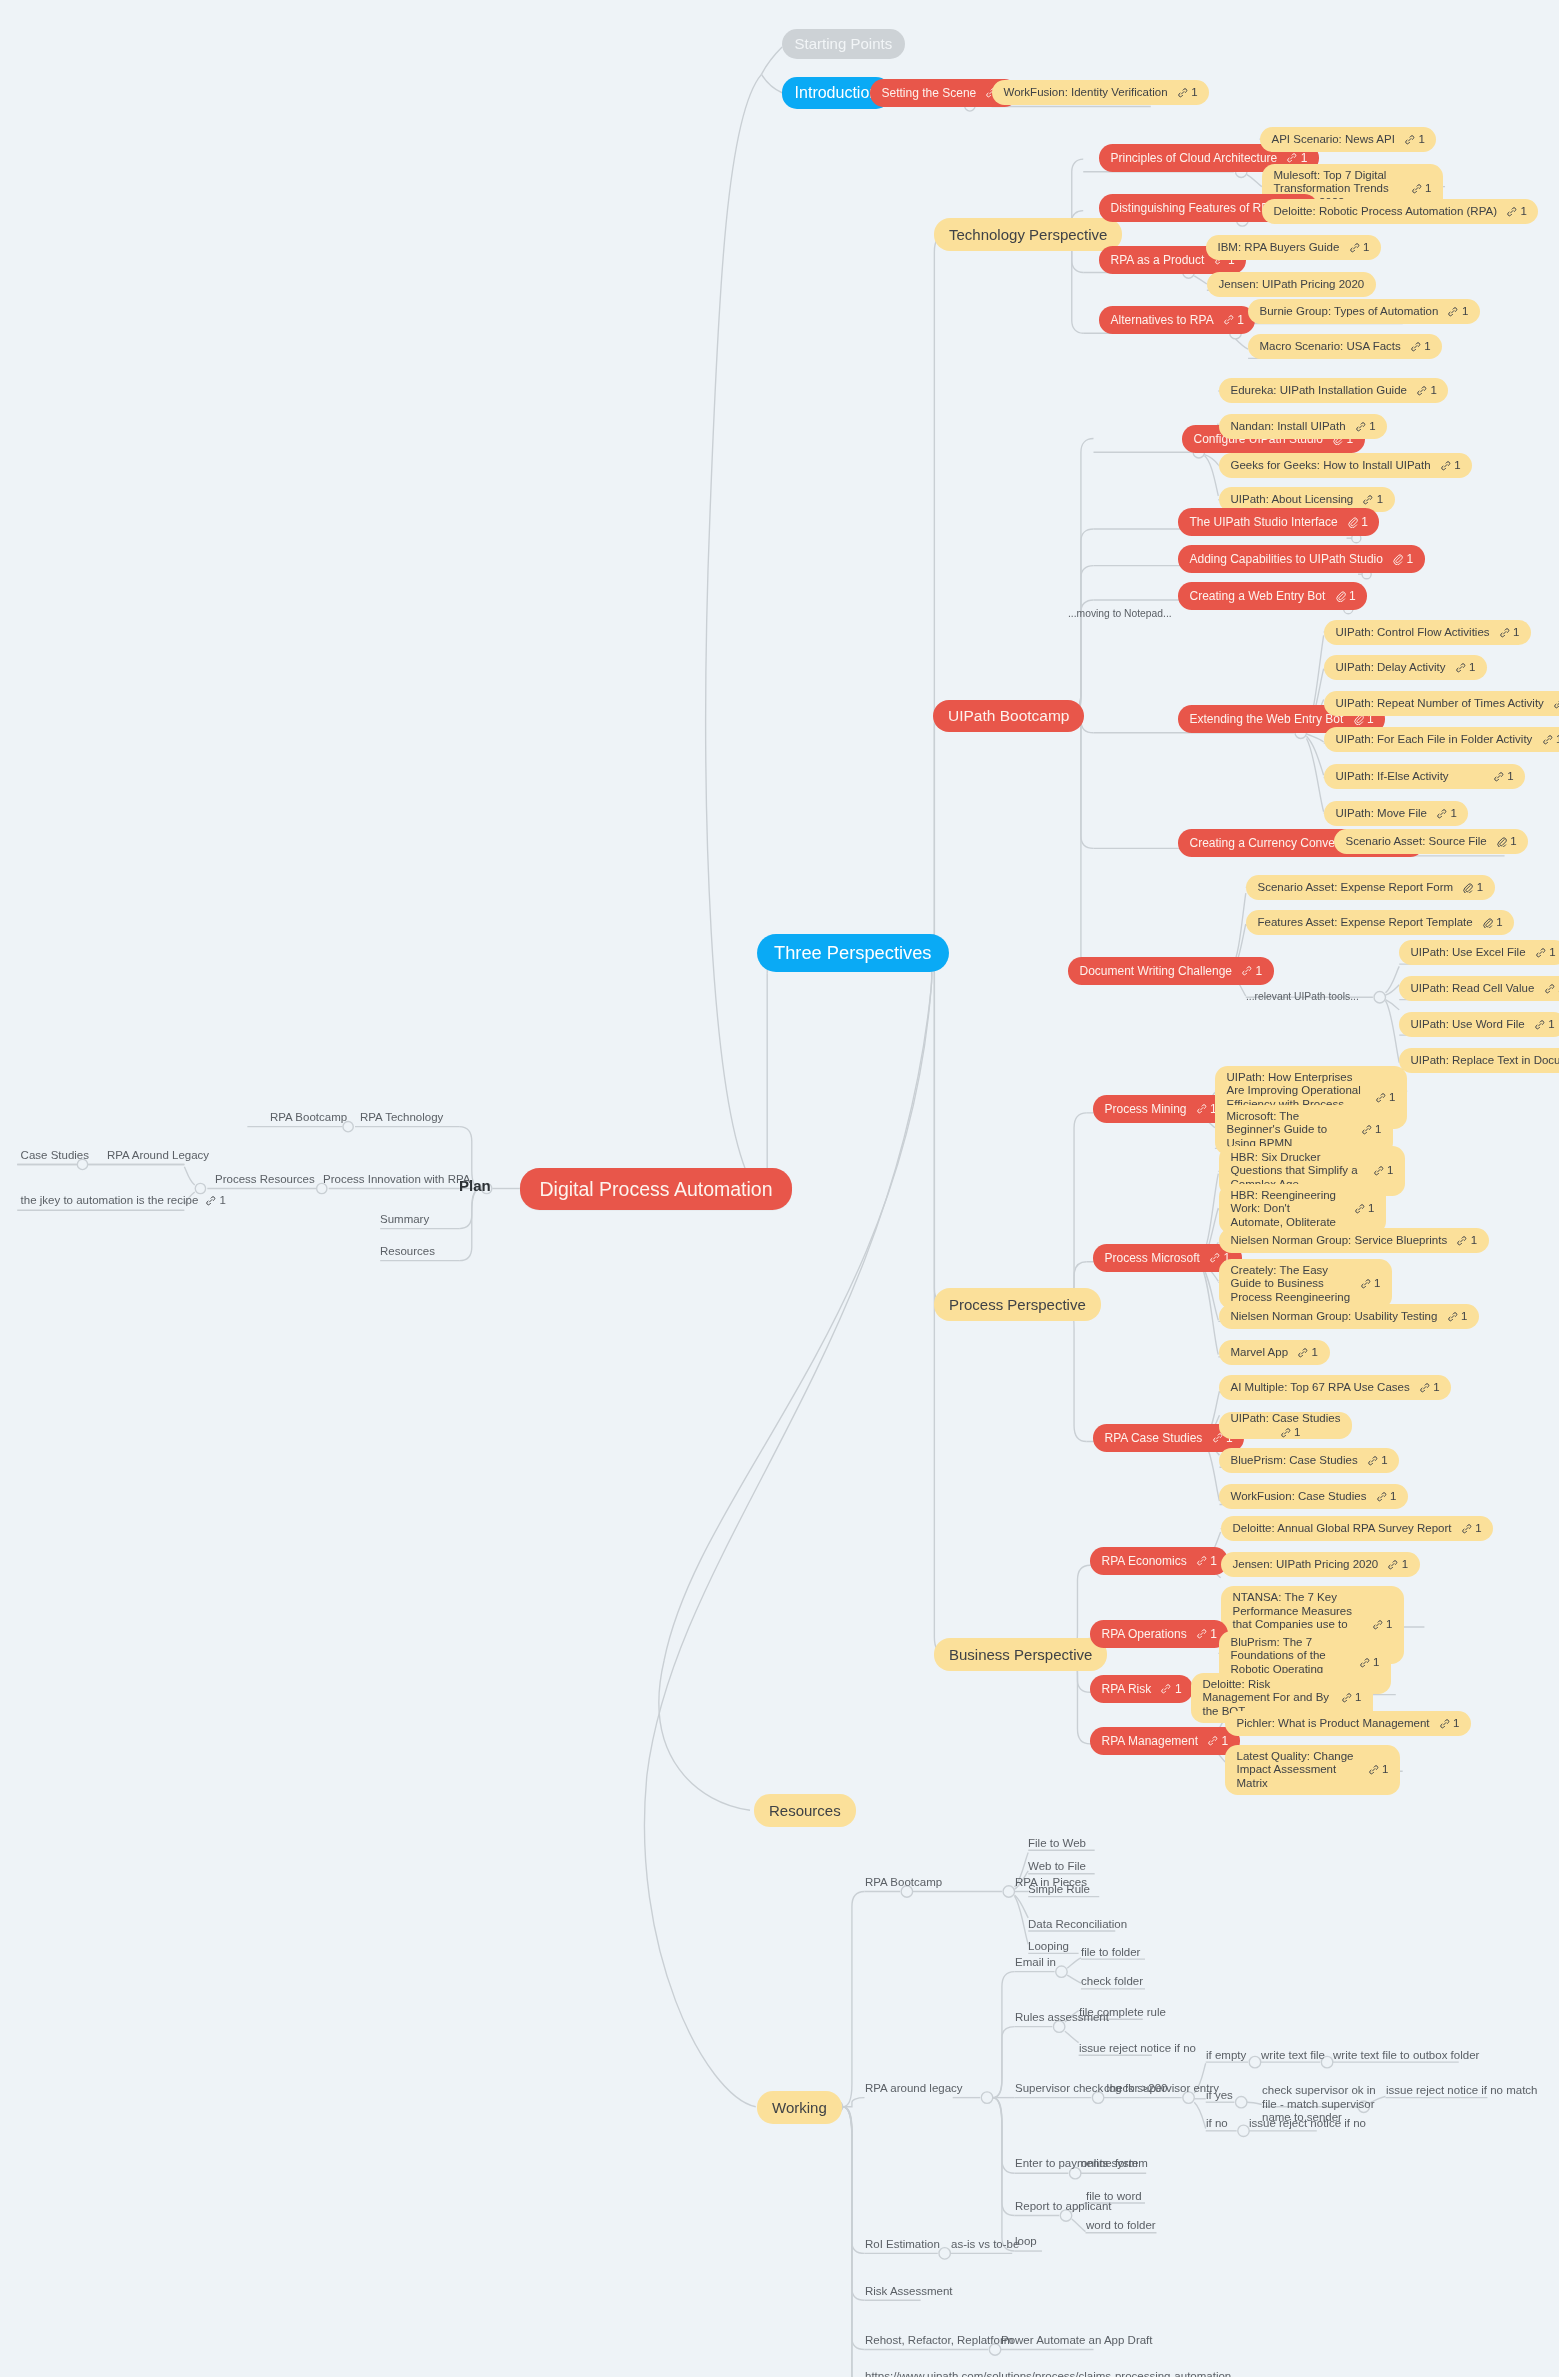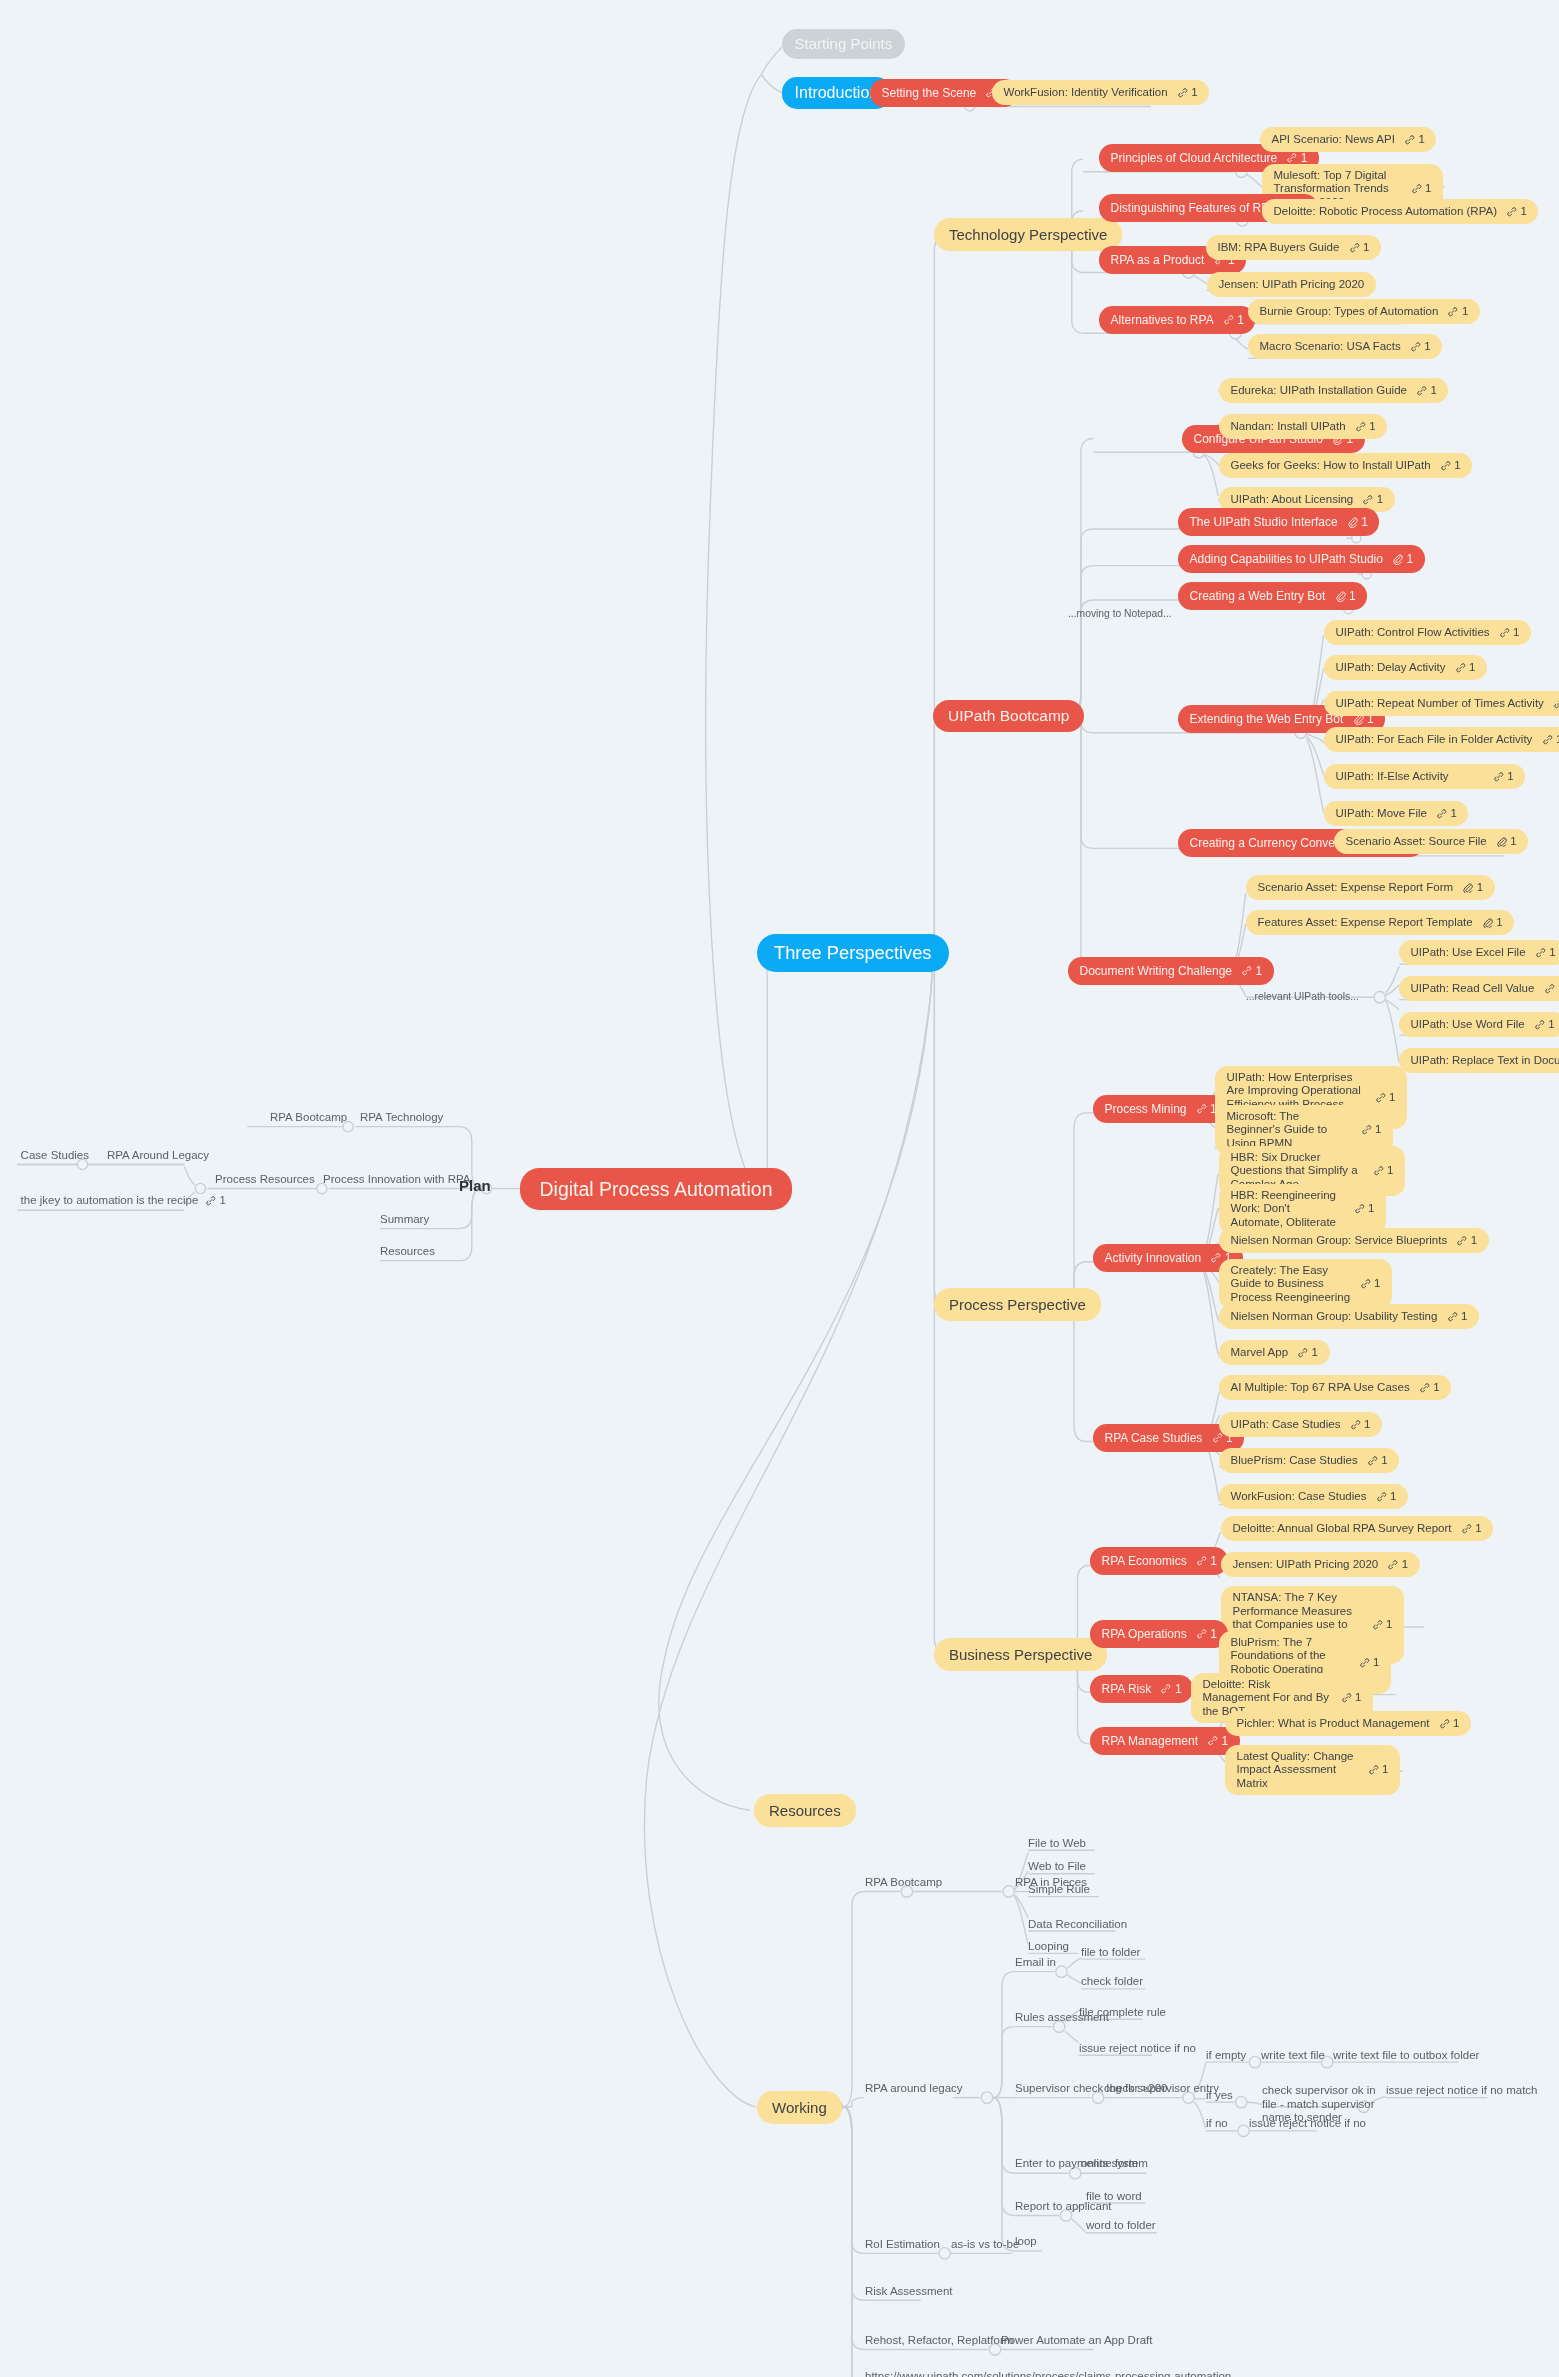--- a/index.html
+++ b/index.html
@@ -964,21 +964,21 @@
             <path d="M9.5 14.5 14.5 9.5"></path>
             <path d="M12.5 6.5l1.8-1.8a3.5 3.5 0 0 1 5 5L17.5 11.5"></path>
             <path d="M11.5 17.5l-1.8 1.8a3.5 3.5 0 0 1-5-5L6.5 12.5"></path>
           </svg>
         </span>
         <span class="num">1</span>
       </span>
   </div>
 
   <div class="node k-red" style="left:1093px;top:1244px;">
-    <span class="lbl">Activity Innovation</span>
+    <span class="lbl">Process Microsoft</span>
     <span class="cnt">
         <span class="icon">
           <svg viewBox="0 0 24 24" fill="none" stroke-width="2" stroke-linecap="round">
             <path d="M9.5 14.5 14.5 9.5"></path>
             <path d="M12.5 6.5l1.8-1.8a3.5 3.5 0 0 1 5 5L17.5 11.5"></path>
             <path d="M11.5 17.5l-1.8 1.8a3.5 3.5 0 0 1-5-5L6.5 12.5"></path>
           </svg>
         </span>
         <span class="num">1</span>
       </span>
@@ -1081,21 +1081,21 @@
         <span class="icon">
           <svg viewBox="0 0 24 24" fill="none" stroke-width="2" stroke-linecap="round">
             <path d="M9.5 14.5 14.5 9.5"></path>
             <path d="M12.5 6.5l1.8-1.8a3.5 3.5 0 0 1 5 5L17.5 11.5"></path>
             <path d="M11.5 17.5l-1.8 1.8a3.5 3.5 0 0 1-5-5L6.5 12.5"></path>
           </svg>
         </span>
         <span class="num">1</span>
       </span>
   </div>
-  <div class="node k-yellow" style="left:1219px;top:1412px;">
+  <div class="node k-yellow" style="left:1219px;top:1412px;flex-direction:column;">
     <span class="lbl">UIPath: Case Studies</span>
     <span class="cnt">
         <span class="icon">
           <svg viewBox="0 0 24 24" fill="none" stroke-width="2" stroke-linecap="round">
             <path d="M9.5 14.5 14.5 9.5"></path>
             <path d="M12.5 6.5l1.8-1.8a3.5 3.5 0 0 1 5 5L17.5 11.5"></path>
             <path d="M11.5 17.5l-1.8 1.8a3.5 3.5 0 0 1-5-5L6.5 12.5"></path>
           </svg>
         </span>
         <span class="num">1</span>

